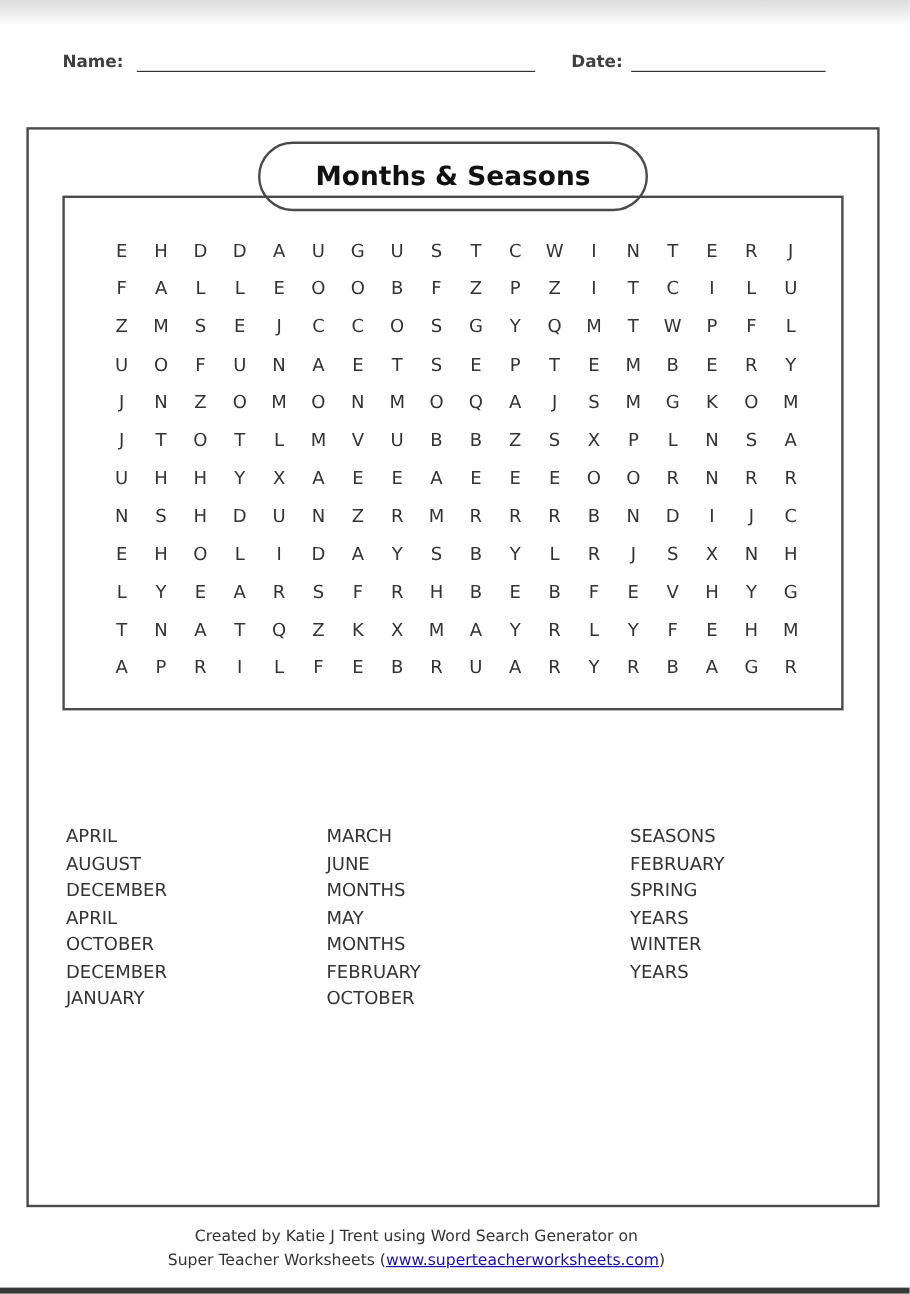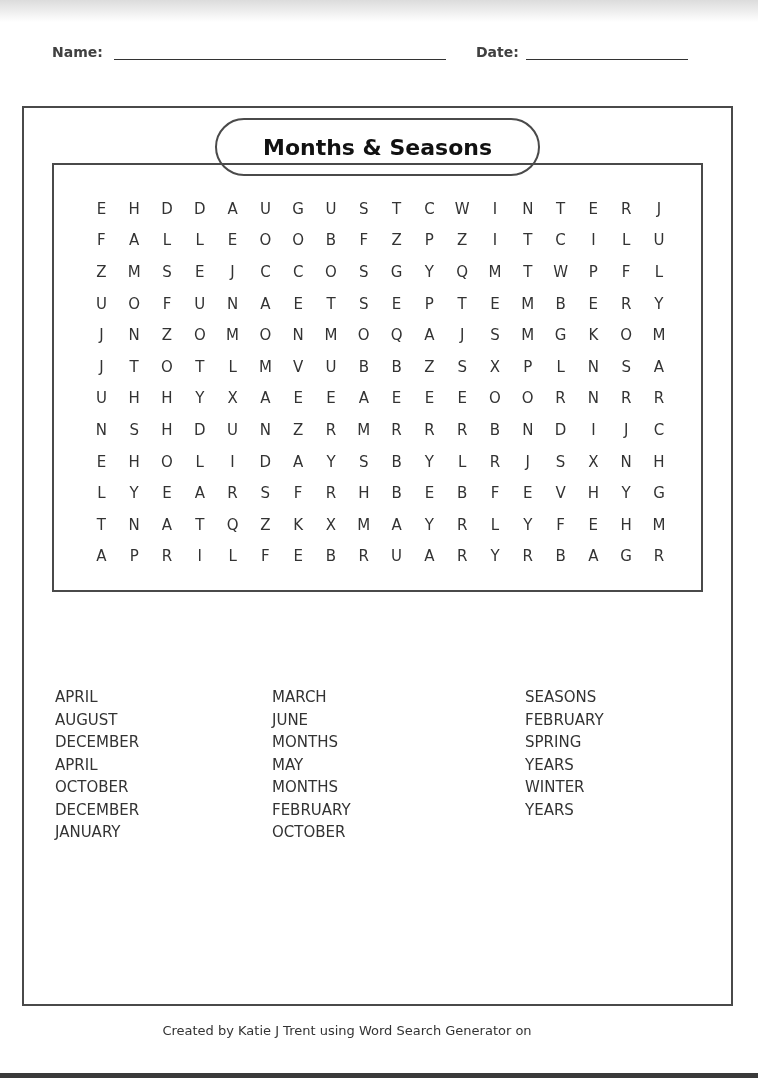--- a/index.html
+++ b/index.html
@@ -343,15 +343,18 @@
   <div>SEASONS</div>
   <div>FEBRUARY</div>
   <div>SPRING</div>
   <div>YEARS</div>
   <div>WINTER</div>
   <div>YEARS</div>
 </div>
 
 <div class="footer">
   <div>Created by Katie J Trent using Word Search Generator on</div>
+  <div>
+    <span>Super Teacher Worksheets (</span><a href="#">www.superteacherworksheets.com</a><span>)</span>
+  </div>
 </div>
 
 <div class="bottom-bar"></div>
 
 </body></html>

